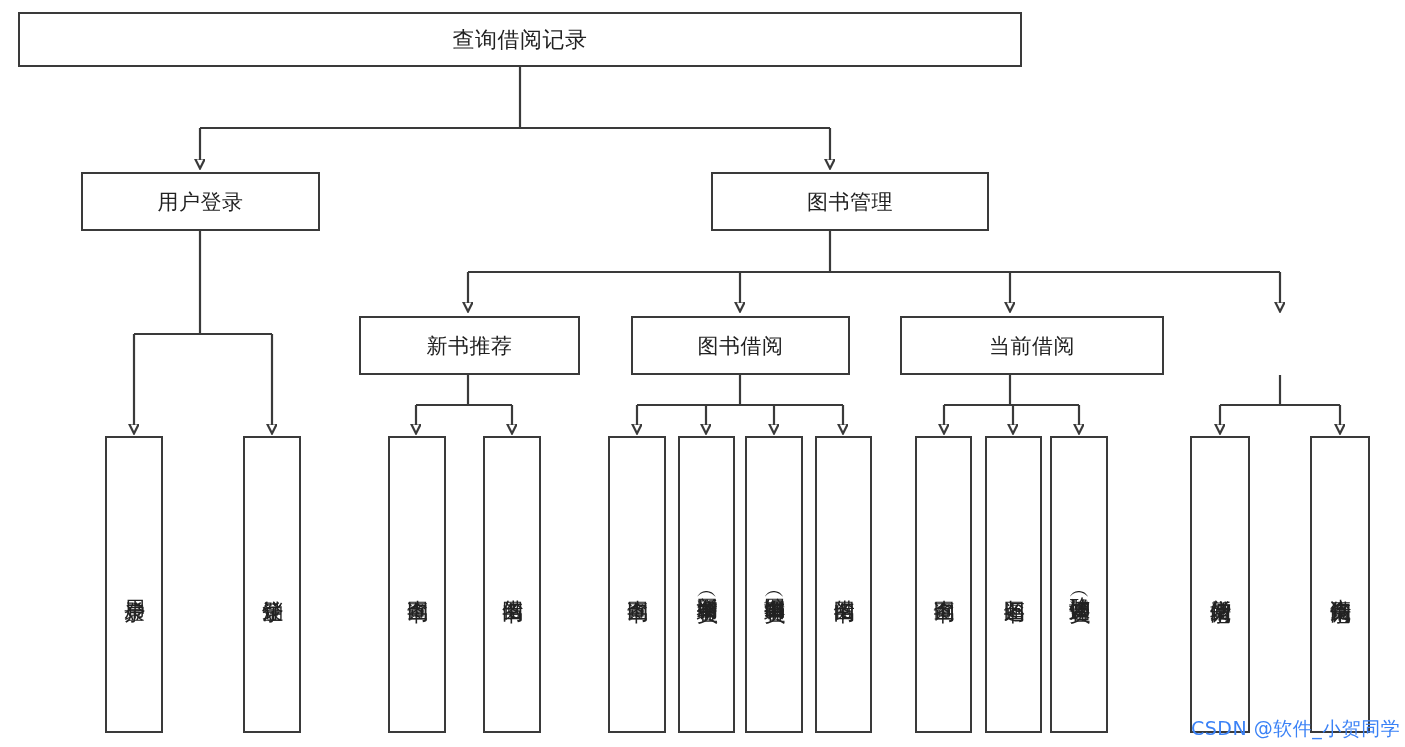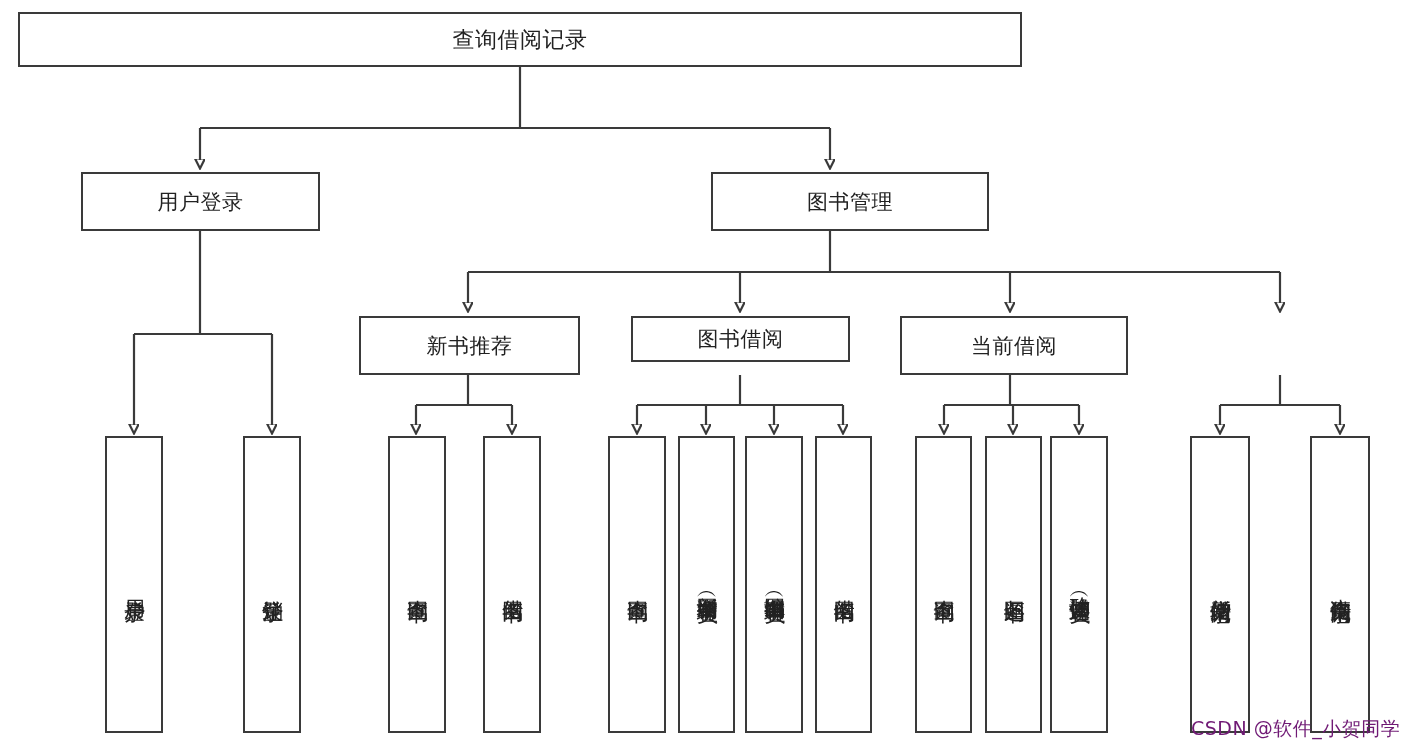--- a/index.html
+++ b/index.html
@@ -48,21 +48,21 @@
   }
   .node-v > span {
     writing-mode: vertical-rl;
     text-orientation: upright;
     display: block;
     white-space: normal;
   }
   .wm {
     position: absolute;
     font-size: 19px;
-    color: #701a75;
+    color: #3b82f6;
     white-space: nowrap;
     letter-spacing: 0.5px;
     pointer-events: none;
   }
   svg.links {
     position: absolute;
     left: 0;
     top: 0;
     width: 1405px;
     height: 747px;
@@ -134,24 +134,24 @@
   <div class="node node-h" style="left:81px; top:172px; width:239px; height:59px;">
     <span>用户登录</span>
   </div>
   <div class="node node-h" style="left:711px; top:172px; width:278px; height:59px;">
     <span>图书管理</span>
   </div>
 
   <div class="node node-h" style="left:359px; top:316px; width:221px; height:59px;">
     <span>新书推荐</span>
   </div>
-  <div class="node node-h" style="left:631px; top:316px; width:219px; height:46px;">
+  <div class="node node-h" style="left:631px; top:316px; width:219px; height:59px;">
     <span>图书借阅</span>
   </div>
-  <div class="node node-h" style="left:900px; top:316px; width:228px; height:59px;">
+  <div class="node node-h" style="left:900px; top:316px; width:264px; height:59px;">
     <span>当前借阅</span>
   </div>
 
   <div class="node node-v" style="left:105px; top:436px; width:58px; height:297px;">
     <span>用户登录</span>
   </div>
   <div class="node node-v" style="left:243px; top:436px; width:58px; height:297px;">
     <span>注销登录</span>
   </div>
 

